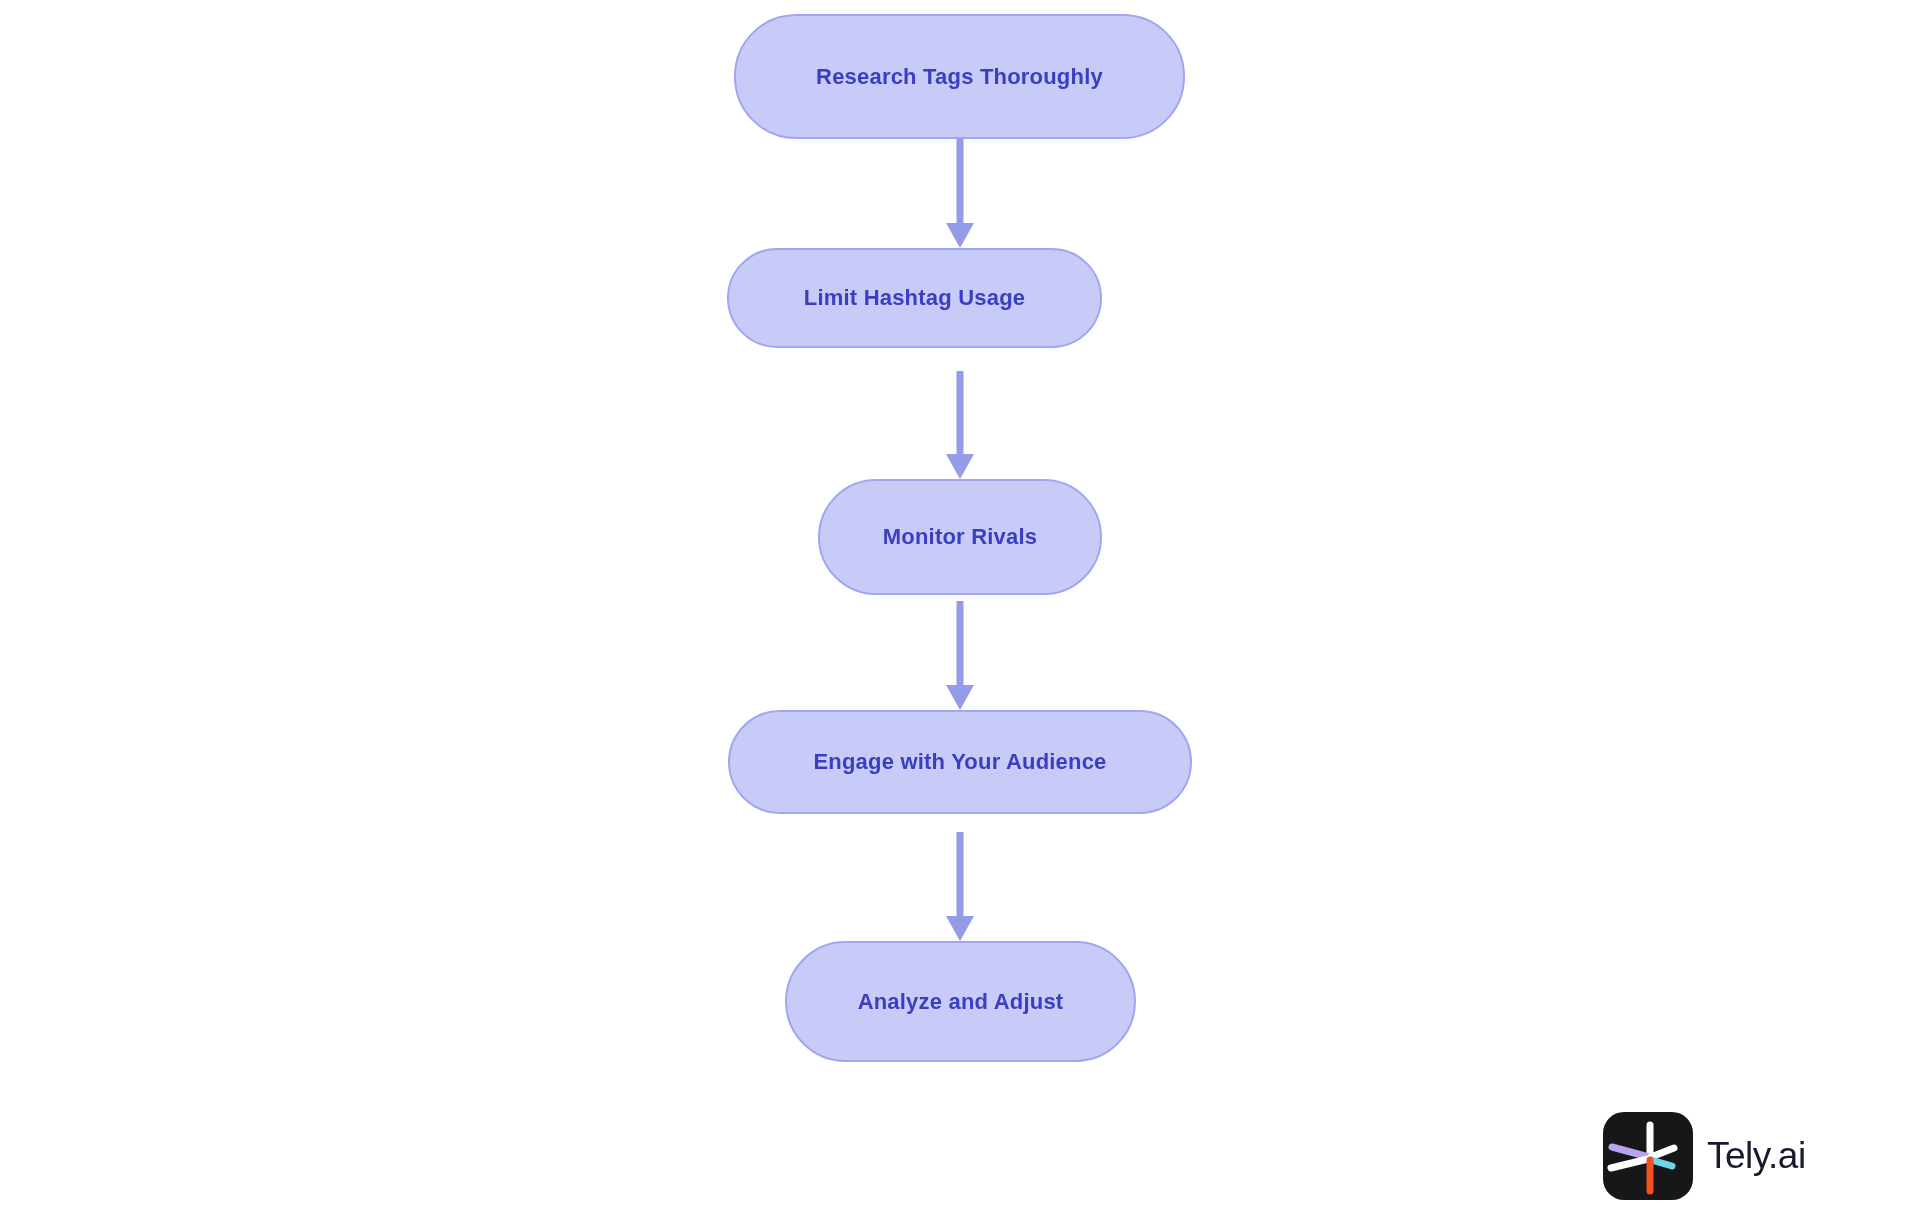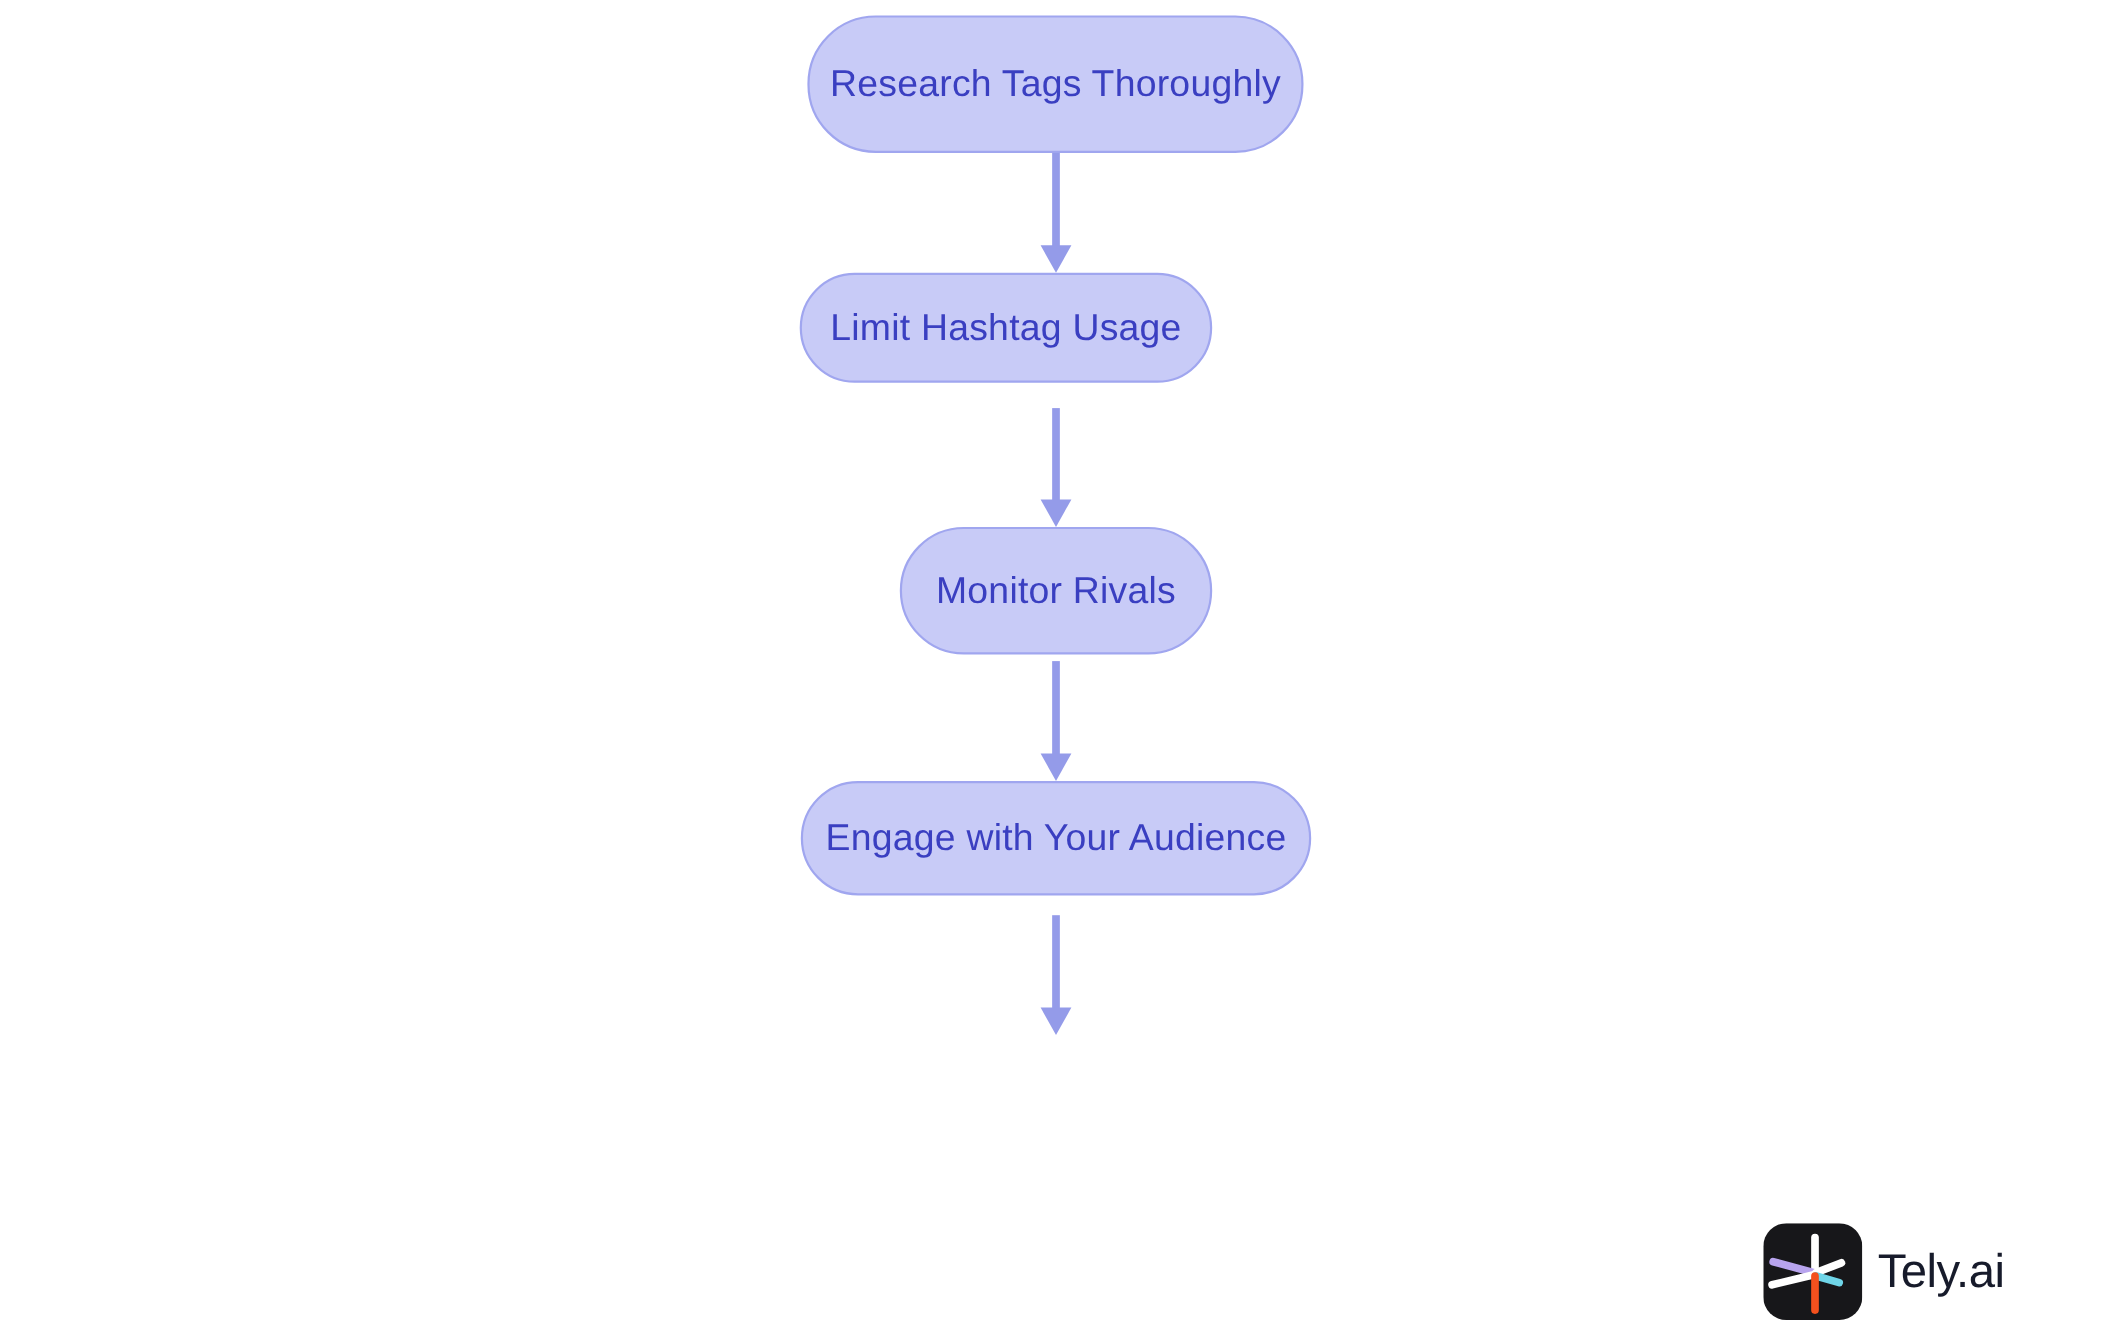--- a/index.html
+++ b/index.html
@@ -33,22 +33,22 @@
     position: absolute;
     display: flex;
     align-items: center;
     justify-content: center;
     background: var(--node-fill);
     border: 2px solid var(--node-border);
     border-radius: 62px;
   }
   .flow-node .node-label {
     color: var(--node-text);
-    font-size: 34px;
-    font-weight: 400;
+    font-size: 22px;
+    font-weight: 700;
     letter-spacing: 0.2px;
     white-space: nowrap;
   }
   .flow-arrow {
     position: absolute;
     width: 28px;
     transform: translateX(-50%);
   }
   .arrow-line {
     position: absolute;
@@ -78,21 +78,21 @@
     align-items: center;
   }
   .logo-icon {
     width: 90px;
     height: 88px;
     display: block;
   }
   .logo-text {
     margin-left: 14px;
     color: var(--logo-text);
-    font-size: 43px;
+    font-size: 37px;
     font-weight: 500;
     letter-spacing: -0.5px;
     line-height: 88px;
     white-space: nowrap;
   }
 </style>
 </head>
 <body>
 
 <div class="canvas">
@@ -126,20 +126,23 @@
 
   <div class="flow-node" style="left:728px; top:710px; width:464px; height:104px;">
     <span class="node-label">Engage with Your Audience</span>
   </div>
 
   <div class="flow-arrow" style="left:960px; top:832px; height:109px;">
     <div class="arrow-line"></div>
     <div class="arrow-head"></div>
   </div>
 
+  <div class="flow-node" style="left:785px; top:941px; width:351px; height:121px;">
+    <span class="node-label">Analyze and Adjust</span>
+  </div>
 
   <div class="logo">
     <svg class="logo-icon" viewBox="0 0 90 88">
       <rect x="0" y="0" width="90" height="88" rx="21" style="fill:var(--logo-bg)"></rect>
       <g stroke-width="7" stroke-linecap="round" fill="none">
         <line x1="47" y1="46" x2="47" y2="13" style="stroke:var(--logo-ray-white)"></line>
         <line x1="46" y1="45" x2="9" y2="35" style="stroke:var(--logo-ray-purple)"></line>
         <line x1="45" y1="47" x2="8" y2="56" style="stroke:var(--logo-ray-white)"></line>
         <line x1="48" y1="45" x2="71" y2="36" style="stroke:var(--logo-ray-white)"></line>
         <line x1="48" y1="48" x2="69" y2="54" style="stroke:var(--logo-ray-cyan)"></line>

